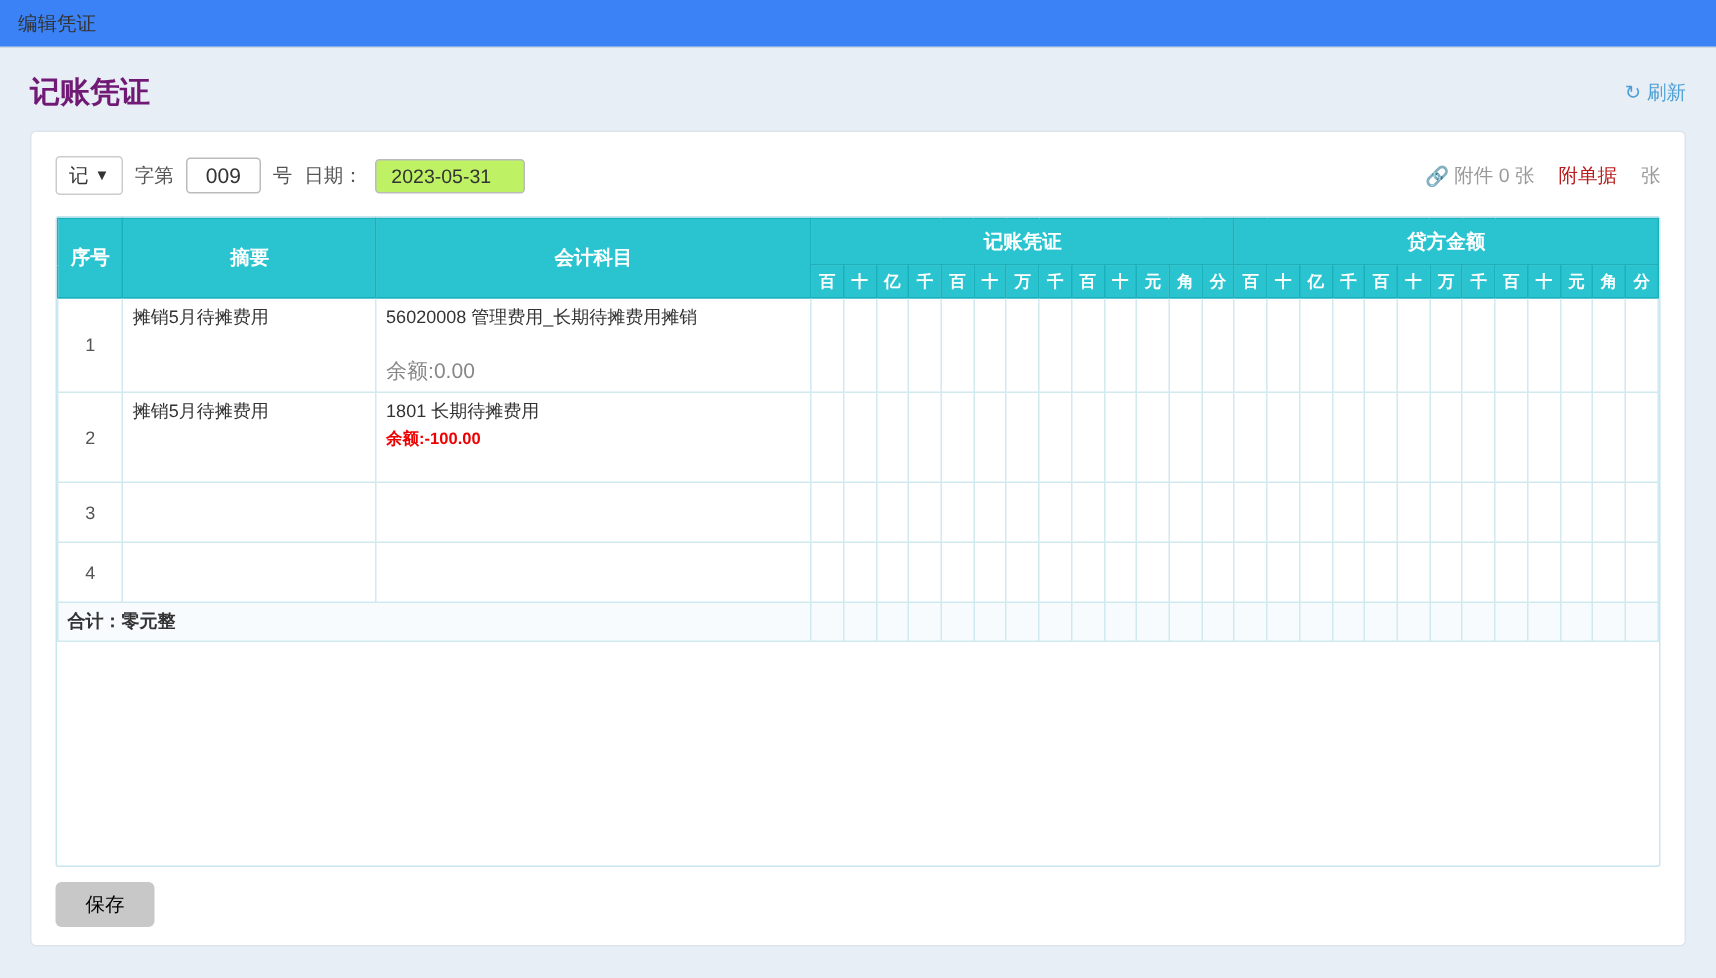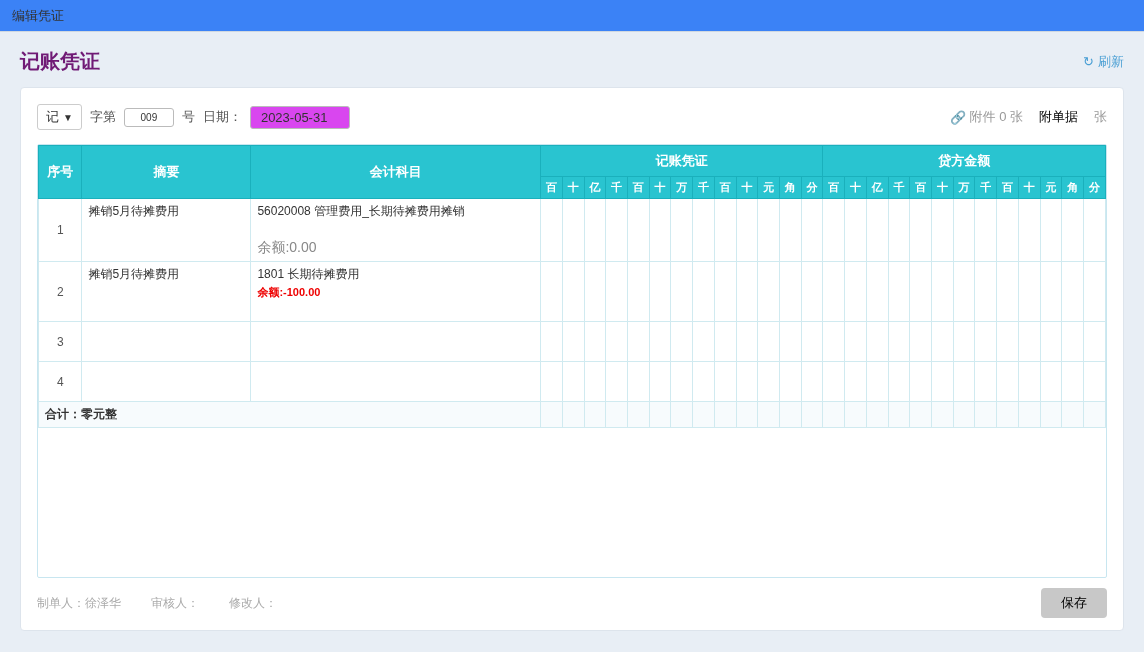--- a/index.html
+++ b/index.html
@@ -77,33 +77,33 @@
       cursor: pointer;
       background: #fff;
       display: flex;
       align-items: center;
       gap: 4px;
     }
     .field-box {
       border: 1px solid #bbb;
       border-radius: 3px;
       padding: 3px 8px;
-      font-size: 10px;
+      font-size: 14px;
       color: #333;
       background: #fff;
       min-width: 50px;
       text-align: center;
     }
     .date-box {
       border: 1px solid #bbb;
       border-radius: 3px;
       padding: 3px 10px;
       font-size: 13px;
       color: #333;
-      background: #d946ef;
+      background: #bef264;
       min-width: 100px;
     }
     .attach-area {
       margin-left: auto;
       display: flex;
       align-items: center;
       gap: 16px;
       color: #999;
       font-size: 13px;
     }
@@ -255,21 +255,21 @@
       <span class="form-label">字第</span>
       <div class="field-box">009</div>
       <span class="form-label">号</span>
       <span class="form-label">日期：</span>
       <div class="date-box">2023-05-31</div>
       <div class="attach-area">
         <a class="attach-link">
           <span>🔗</span>
           <span>附件 0 张</span>
         </a>
-        <span style="cursor:pointer; color:#000000;">附单据</span>
+        <span style="cursor:pointer; color:#b91c1c;">附单据</span>
         <span>张</span>
       </div>
     </div>
 
     <div class="table-container">
       <table class="voucher-table">
         <thead>
           <tr class="header-row-1">
             <th rowspan="2" class="rowspan-header" style="width:36px;">序号</th>
             <th rowspan="2" class="rowspan-header" style="width:140px;">摘要</th>
@@ -458,27 +458,16 @@
               <td class="amount-cell"></td>
               <td class="amount-cell"></td>
               <td class="amount-cell"></td>
               <td class="amount-cell"></td>
             </tr>
           </tbody>
       </table>
     </div>
 
     <div class="footer-row">
-      <div class="footer-left">
-        <span>
-          <span>制单人：</span><span>徐泽华</span>
-        </span>
-        <span>
-          <span>审核人：</span><span></span>
-        </span>
-        <span>
-          <span>修改人：</span><span></span>
-        </span>
-      </div>
       <button class="save-btn">保存</button>
     </div>
   </div>
 </div>
 
 </body></html>

